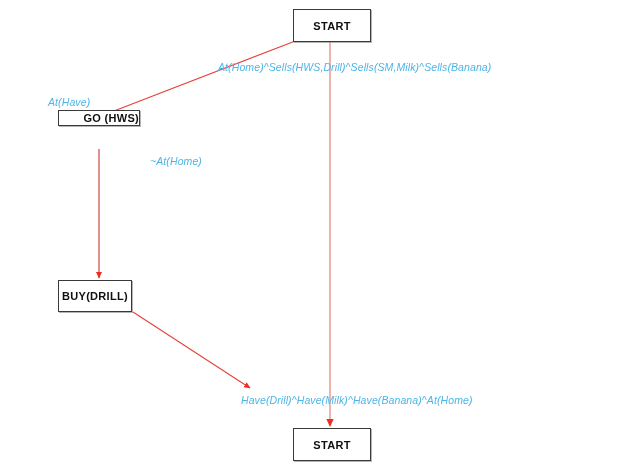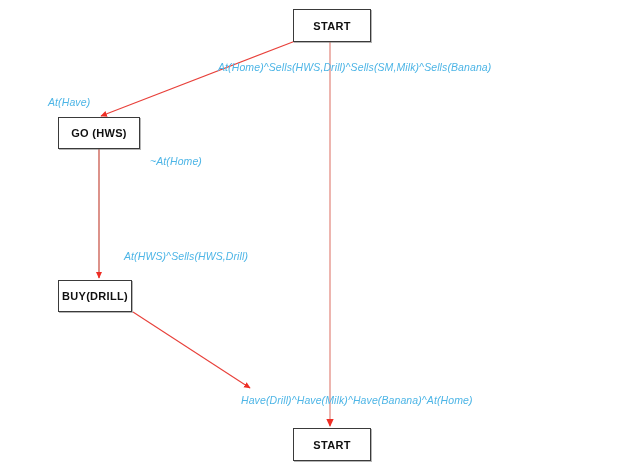--- a/index.html
+++ b/index.html
@@ -35,21 +35,21 @@
     display: flex;
     align-items: center;
     justify-content: center;
     font-weight: bold;
     font-size: 11px;
     letter-spacing: 0.3px;
     color: #101010;
     box-shadow: 1px 1px 0 rgba(120,120,120,0.55);
   }
   .node-start-top   { left: 293px; top: 9px;   width: 78px; height: 33px; }
-  .node-go-hws      { left: 58px;  top: 117px; width: 82px; height: 32px; }
+  .node-go-hws      { left: 58px;  top: 110px; width: 82px; height: 16px; justify-content: flex-end; }
   .node-buy-drill   { left: 58px;  top: 280px; width: 74px; height: 32px; }
   .node-start-bottom{ left: 293px; top: 428px; width: 78px; height: 33px; }
 
   .edge-label {
     position: absolute;
     color: #4db5e6;
     font-size: 10.5px;
     white-space: nowrap;
     letter-spacing: 0.1px;
     font-family: "Liberation Sans", sans-serif;
@@ -100,17 +100,16 @@
   <div class="node node-start-bottom">
     <span>START</span>
   </div>
 
   <div class="edge-label label-precond-top">At(Home)^Sells(HWS,Drill)^Sells(SM,Milk)^Sells(Banana)</div>
 
   <div class="edge-label label-at-home">At(Have)</div>
 
   <div class="edge-label label-not-at-home">~At(Home)</div>
 
-  <div class="edge-label label-at-hws">At(HWS)^Sells(HWS,Drill)</div>
 
   <div class="edge-label label-goal">Have(Drill)^Have(Milk)^Have(Banana)^At(Home)</div>
 
 </div>
 
 </body></html>

